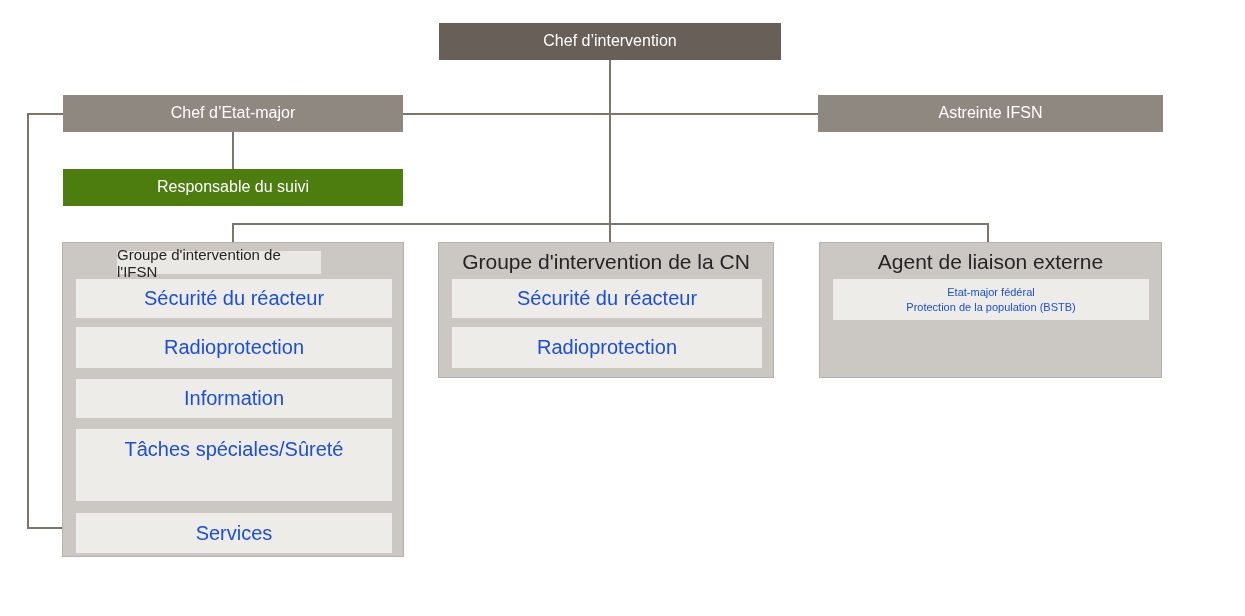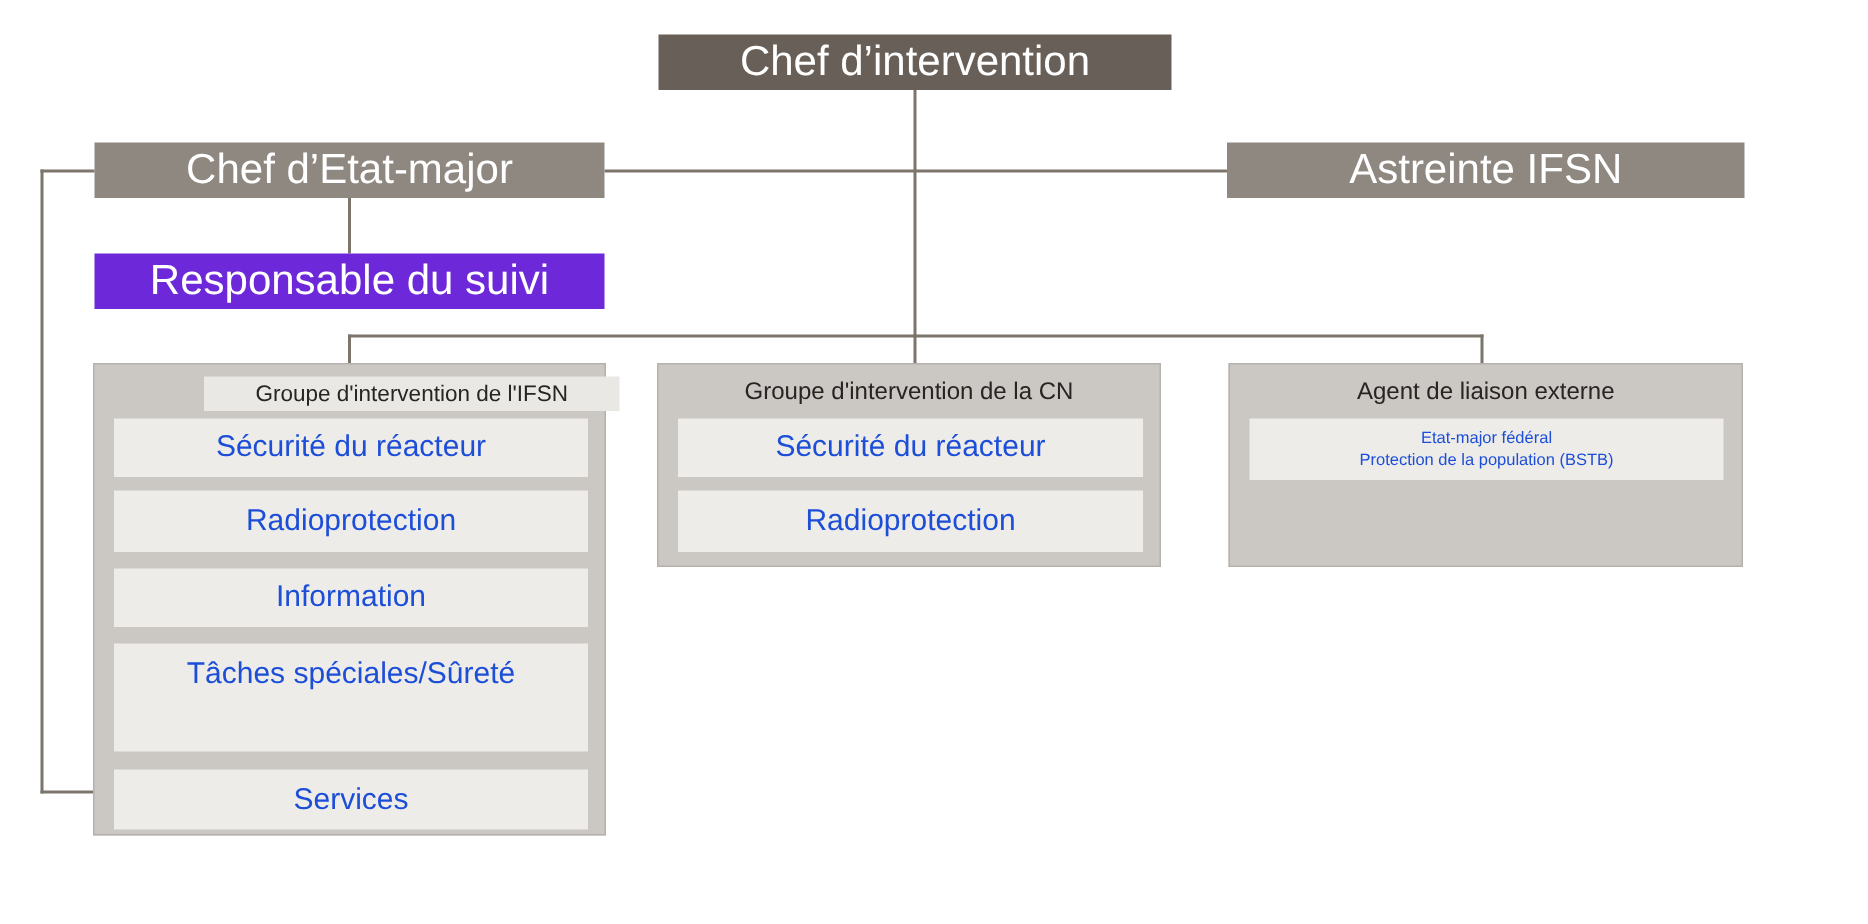--- a/index.html
+++ b/index.html
@@ -7,34 +7,34 @@
     position:relative;
     width:1245px; height:616px;
     background:#ffffff;
     font-family:"Liberation Sans", sans-serif;
     overflow:hidden;
   }
   .line { position:absolute; background:#7c756b; }
   .box {
     position:absolute;
     display:flex; align-items:center; justify-content:center;
-    font-size:28px; line-height:1.15; text-align:center;
+    font-size:16px; line-height:1.15; text-align:center;
     box-sizing:border-box;
   }
   .dark  { background:#686058; color:#ffffff; }
   .mid   { background:#8f8881; color:#ffffff; }
-  .light { background:#6d28d9; color:#ffffff; }
+  .light { background:#4d7c0f; color:#ffffff; }
   .group {
     position:absolute; background:#cbc7c3;
     border:1px solid #b5b1ad; box-sizing:border-box;
   }
   .group-title {
     position:absolute; left:0; right:0;
     display:flex; align-items:center; justify-content:center;
-    color:#262523; font-size:16px;
+    color:#262523; font-size:21px;
   }
   .group-label {
     position:absolute;
     display:flex; align-items:center; justify-content:center;
     background:#e9e8e4; color:#262523; font-size:15px;
   }
   .item {
     position:absolute; background:#edece9; color:#1d4ed8;
     display:flex; flex-direction:column; align-items:center; justify-content:center;
     font-size:20px; line-height:1.25; text-align:center; box-sizing:border-box;
@@ -67,21 +67,21 @@
 
   <div class="box mid" style="left:818px; top:95px; width:345px; height:37px;">
     <span>Astreinte IFSN</span>
   </div>
 
   <div class="box light" style="left:63px; top:169px; width:340px; height:37px;">
     <span>Responsable du suivi</span>
   </div>
 
   <div class="group" style="left:62px; top:242px; width:342px; height:315px;">
-    <div class="group-label" style="left:54px; top:8px; width:277px; height:23px;margin-left:19px;">
+    <div class="group-label" style="left:54px; top:8px; width:204px; height:23px;">
       <span>Groupe d'intervention de l'IFSN</span>
     </div>
     <div class="item" style="left:13px; top:36px;  width:316px; height:39px;">
       <span>Sécurité du réacteur</span>
     </div>
     <div class="item" style="left:13px; top:84px;  width:316px; height:41px;">
       <span>Radioprotection</span>
     </div>
     <div class="item" style="left:13px; top:136px; width:316px; height:39px;">
       <span>Information</span>

